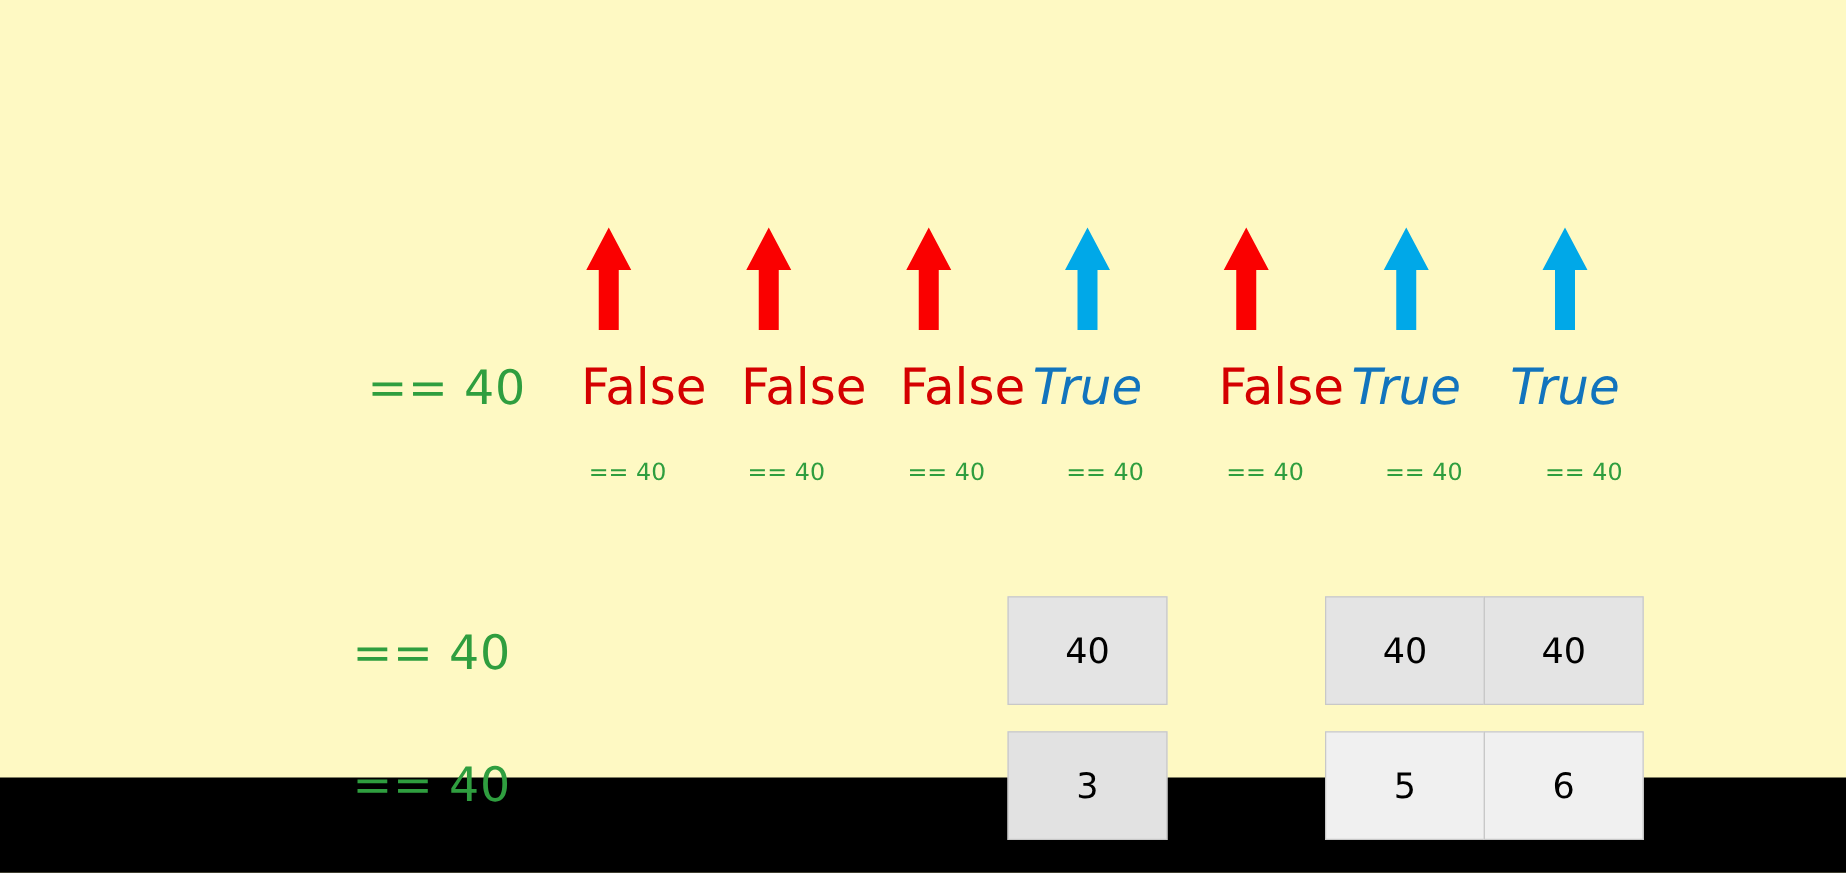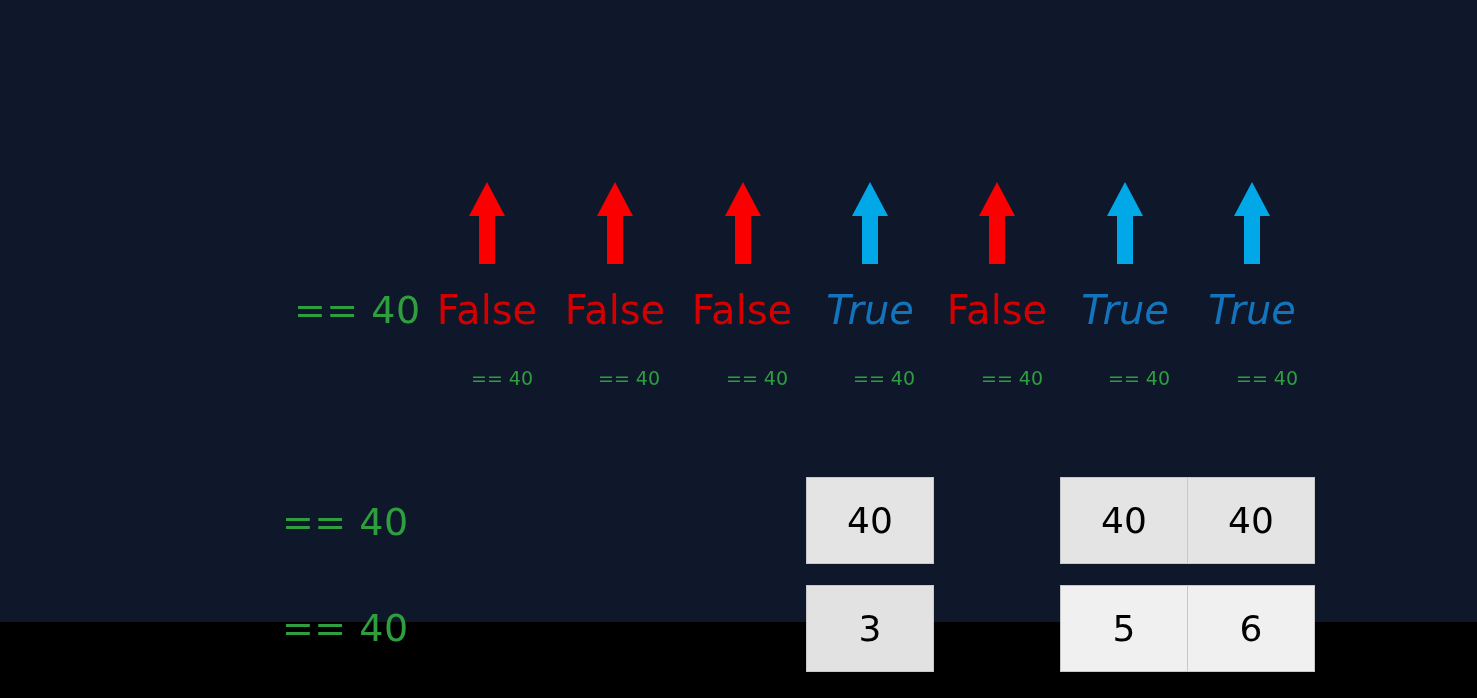--- a/index.html
+++ b/index.html
@@ -12,21 +12,21 @@
     height: 698px;
     position: relative;
     overflow: hidden;
     font-family: "DejaVu Sans", sans-serif;
   }
   .stage {
     position: absolute;
     left: 0; top: 0;
     width: 1477px;
     height: 622px;
-    background: #0f172a;
+    background: #fef9c3;
   }
 
   
   .arrow {
     position: absolute;
     width: 46px;
     height: 86px;
   }
   .arrow svg { display: block; width: 46px; height: 86px; }
 
@@ -34,21 +34,21 @@
   .bool-label {
     position: absolute;
     top: 286px;
     width: 140px;
     text-align: center;
     font-size: 40px;
     line-height: 48px;
     font-family: "DejaVu Sans", sans-serif;
     white-space: nowrap;
   }
-  .bool-false { color: #d40000; }
+  .bool-false { color: #d40000; padding-left: 28px; }
   .bool-true  { color: #1274bd; font-style: italic; }
 
   
   .small-eq {
     position: absolute;
     top: 366px;
     width: 140px;
     text-align: center;
     font-size: 19px;
     line-height: 24px;
@@ -70,21 +70,21 @@
   #left-eq-row1   { left: 282px; top: 606px; }
 
   
   .cell {
     position: absolute;
     box-sizing: border-box;
     border: 1px solid #c8c8c8;
     display: flex;
     align-items: center;
     justify-content: center;
-    font-size: 36px;
+    font-size: 28px;
     color: #000000;
     font-family: "DejaVu Sans", sans-serif;
   }
   .cell-dark  { background: #e4e4e4; }
   .cell-light { background: #f0f0f0; }
   .cell-mid   { background: #e2e2e2; }
 </style>
 </head>
 <body>
 

